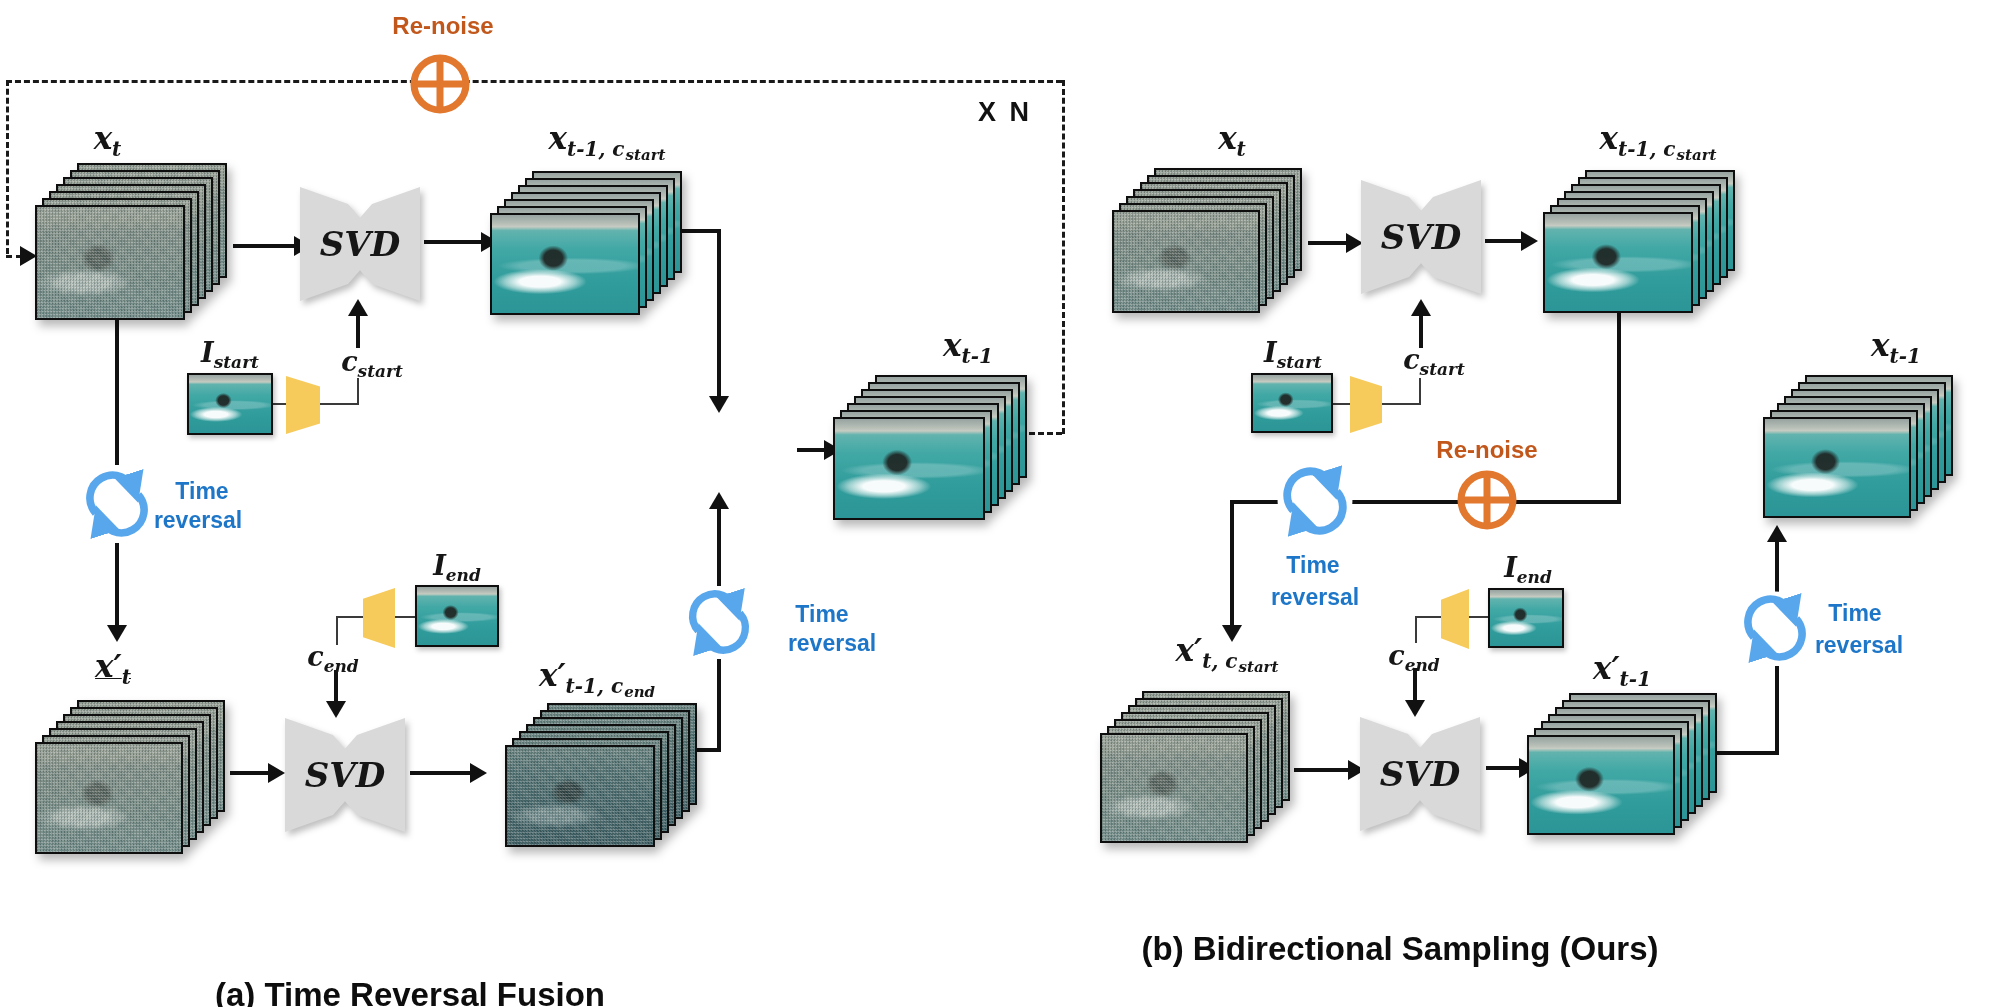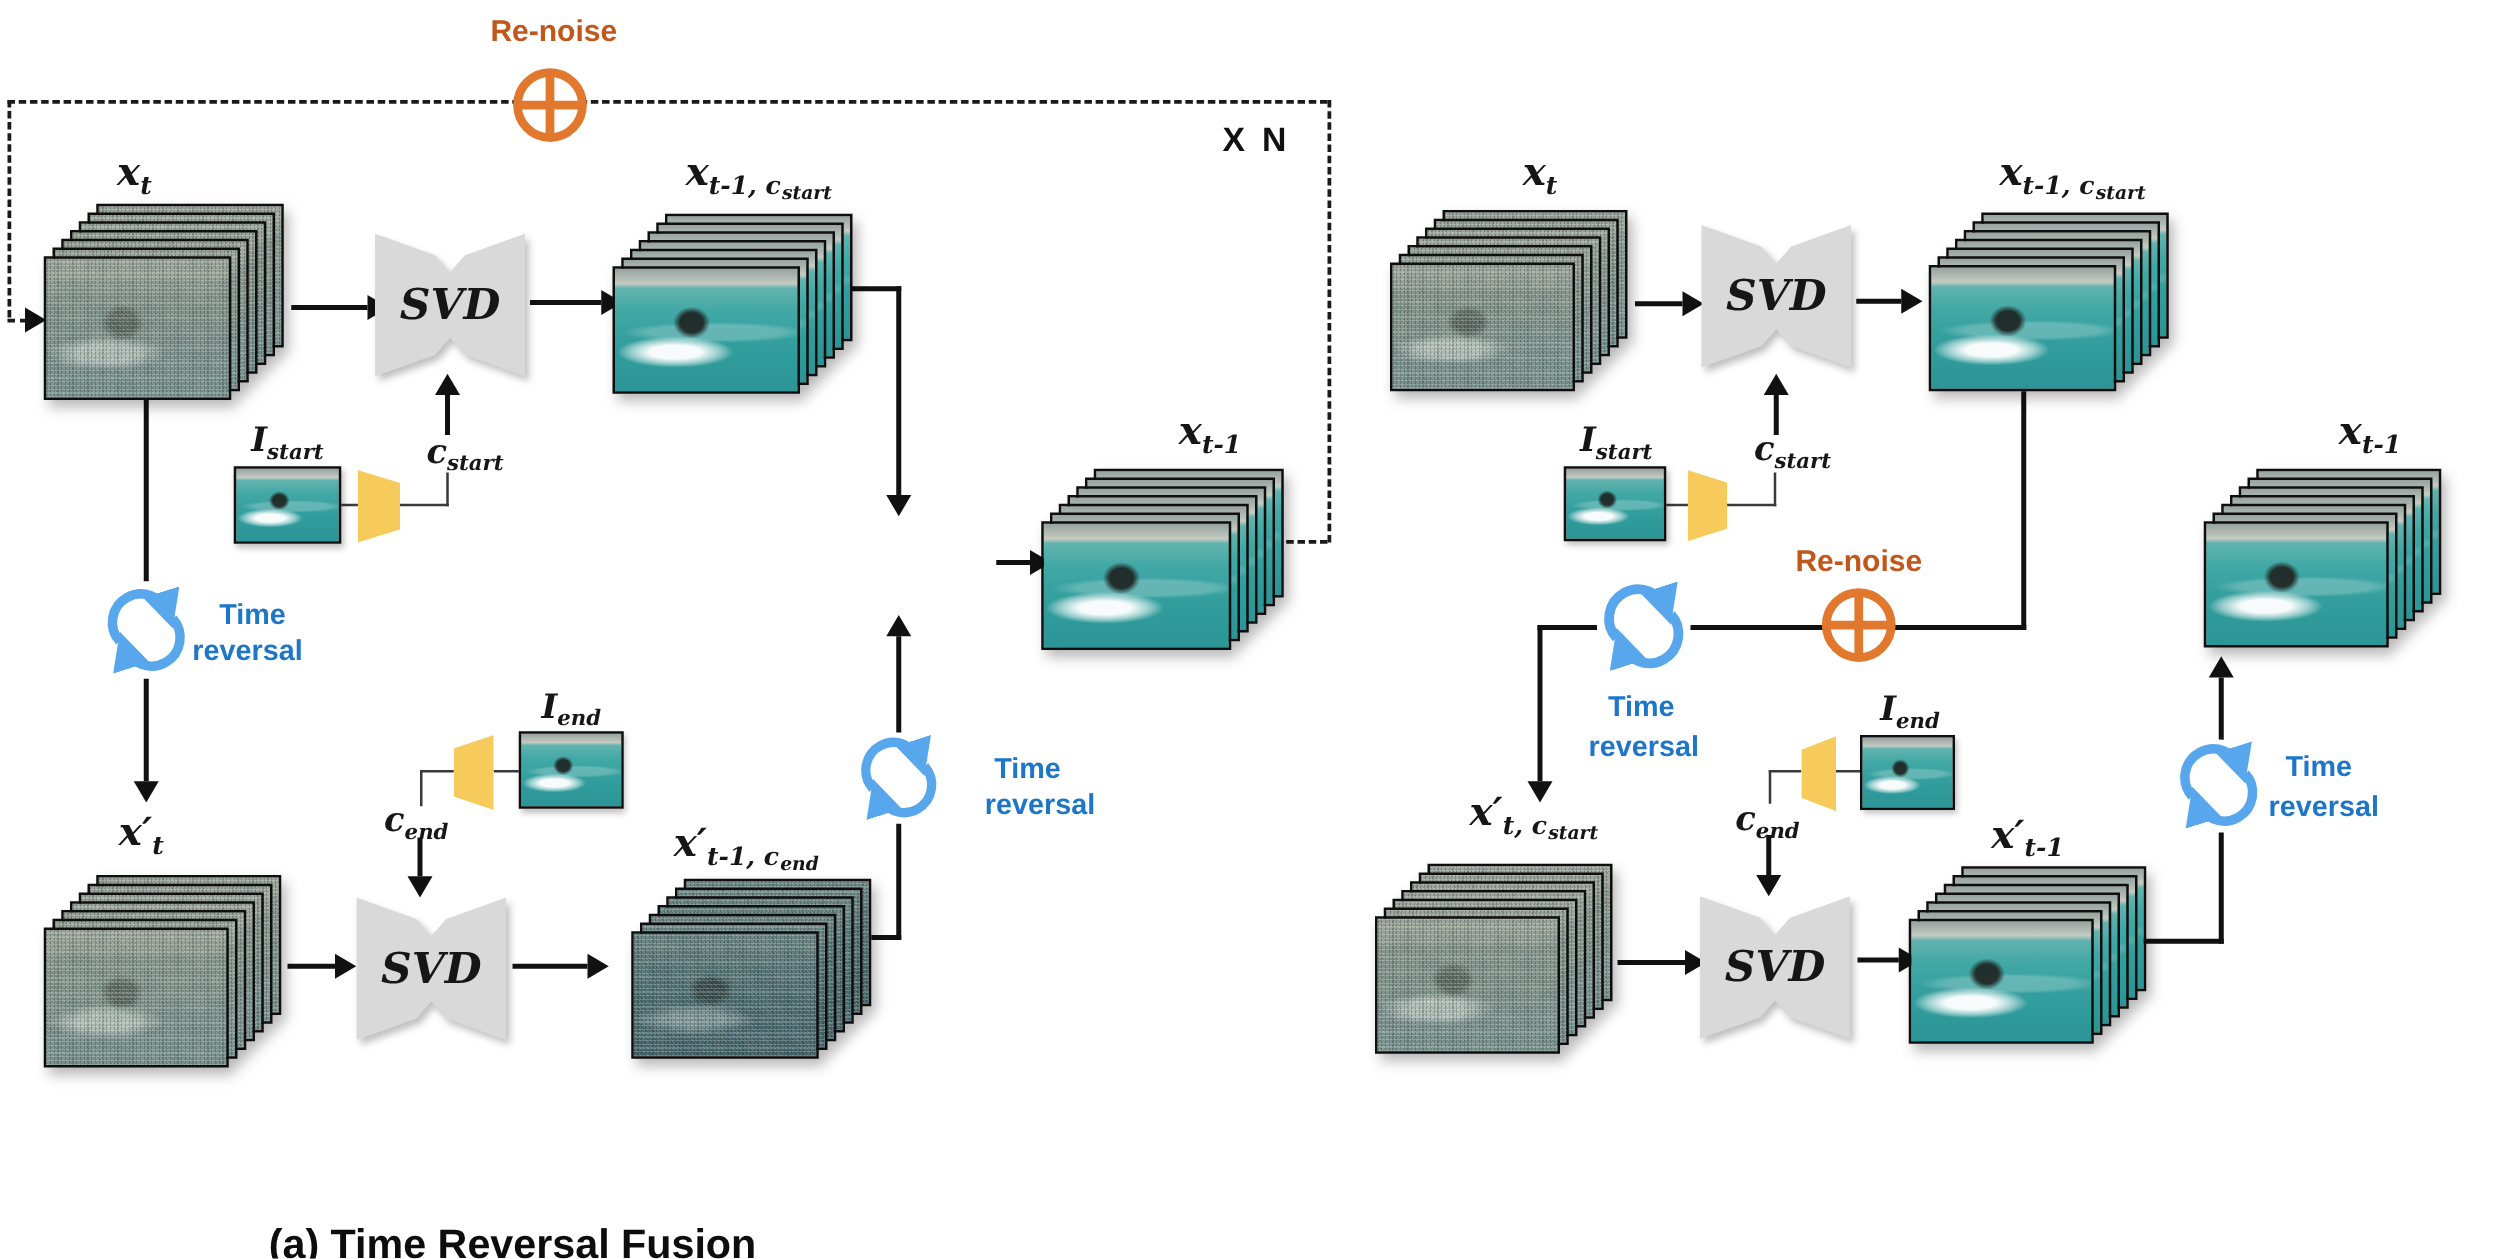--- a/index.html
+++ b/index.html
@@ -329,21 +329,21 @@
   </div>
   <div class="mlabel" style="left:607px;top:120px;">
     <span class="mm">x</span><span class="ms">t-1, c</span><span class="mss">start</span>
   </div>
   <div class="mlabel med" style="left:230px;top:337px;">
     <span class="mm">I</span><span class="ms">start</span>
   </div>
   <div class="mlabel med" style="left:372px;top:346px;">
     <span class="mm">c</span><span class="ms">start</span>
   </div>
-  <div class="mlabel" style="left:113px;top:648px;">
+  <div class="mlabel" style="left:113px;top:648px;text-decoration:underline;">
     <span class="mm">x′</span><span class="ms">t</span>
   </div>
   <div class="mlabel med" style="left:457px;top:550px;">
     <span class="mm">I</span><span class="ms">end</span>
   </div>
   <div class="mlabel med" style="left:333px;top:641px;">
     <span class="mm">c</span><span class="ms">end</span>
   </div>
   <div class="mlabel" style="left:597px;top:657px;">
     <span class="mm">x′</span><span class="ms">t-1, c</span><span class="mss">end</span>
@@ -374,14 +374,15 @@
     <span class="mm">c</span><span class="ms">end</span>
   </div>
   <div class="mlabel" style="left:1622px;top:650px;">
     <span class="mm">x′</span><span class="ms">t-1</span>
   </div>
   <div class="mlabel" style="left:1896px;top:327px;">
     <span class="mm">x</span><span class="ms">t-1</span>
   </div>
 
   <div class="caption" style="left:410px;top:928px;margin-top:48px;">(a) Time Reversal Fusion</div>
+  <div class="caption" style="left:1400px;top:930px;">(b) Bidirectional Sampling (Ours)</div>
 
 </div>
 
 </body></html>

